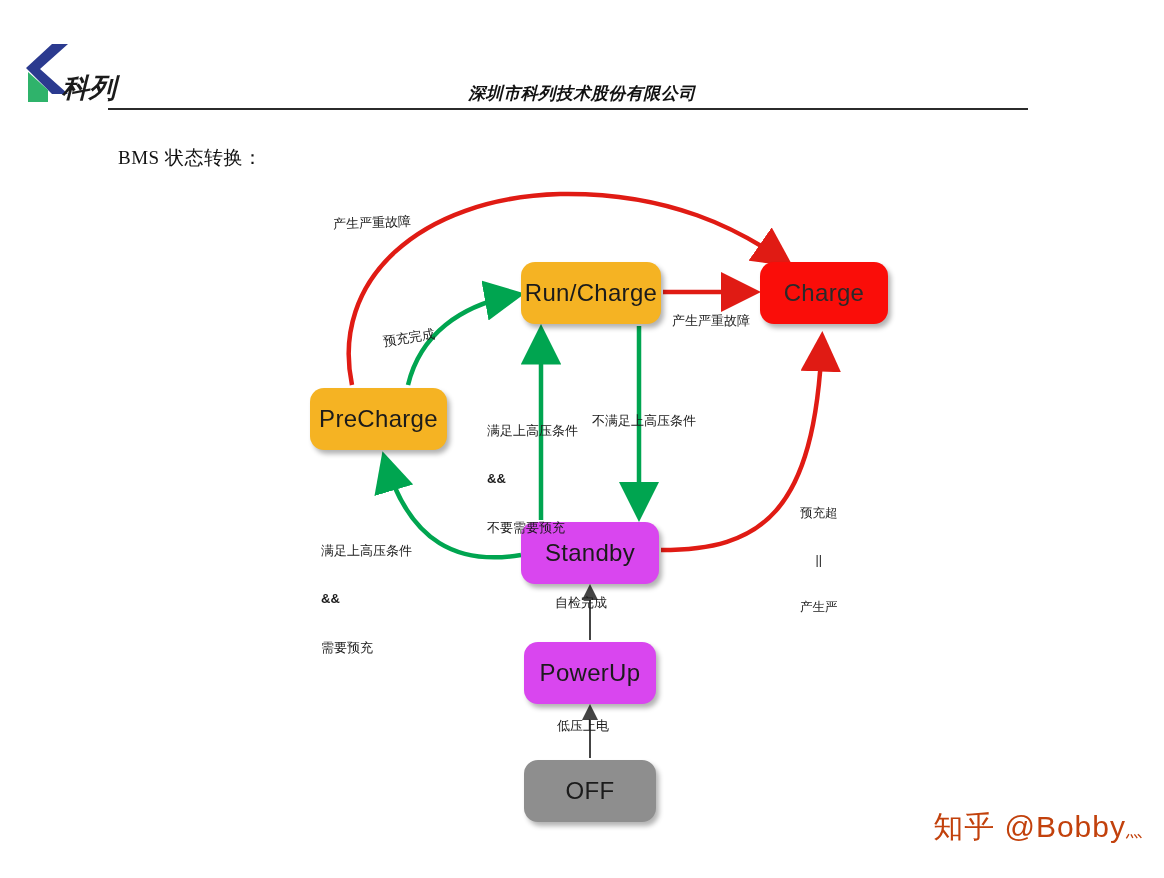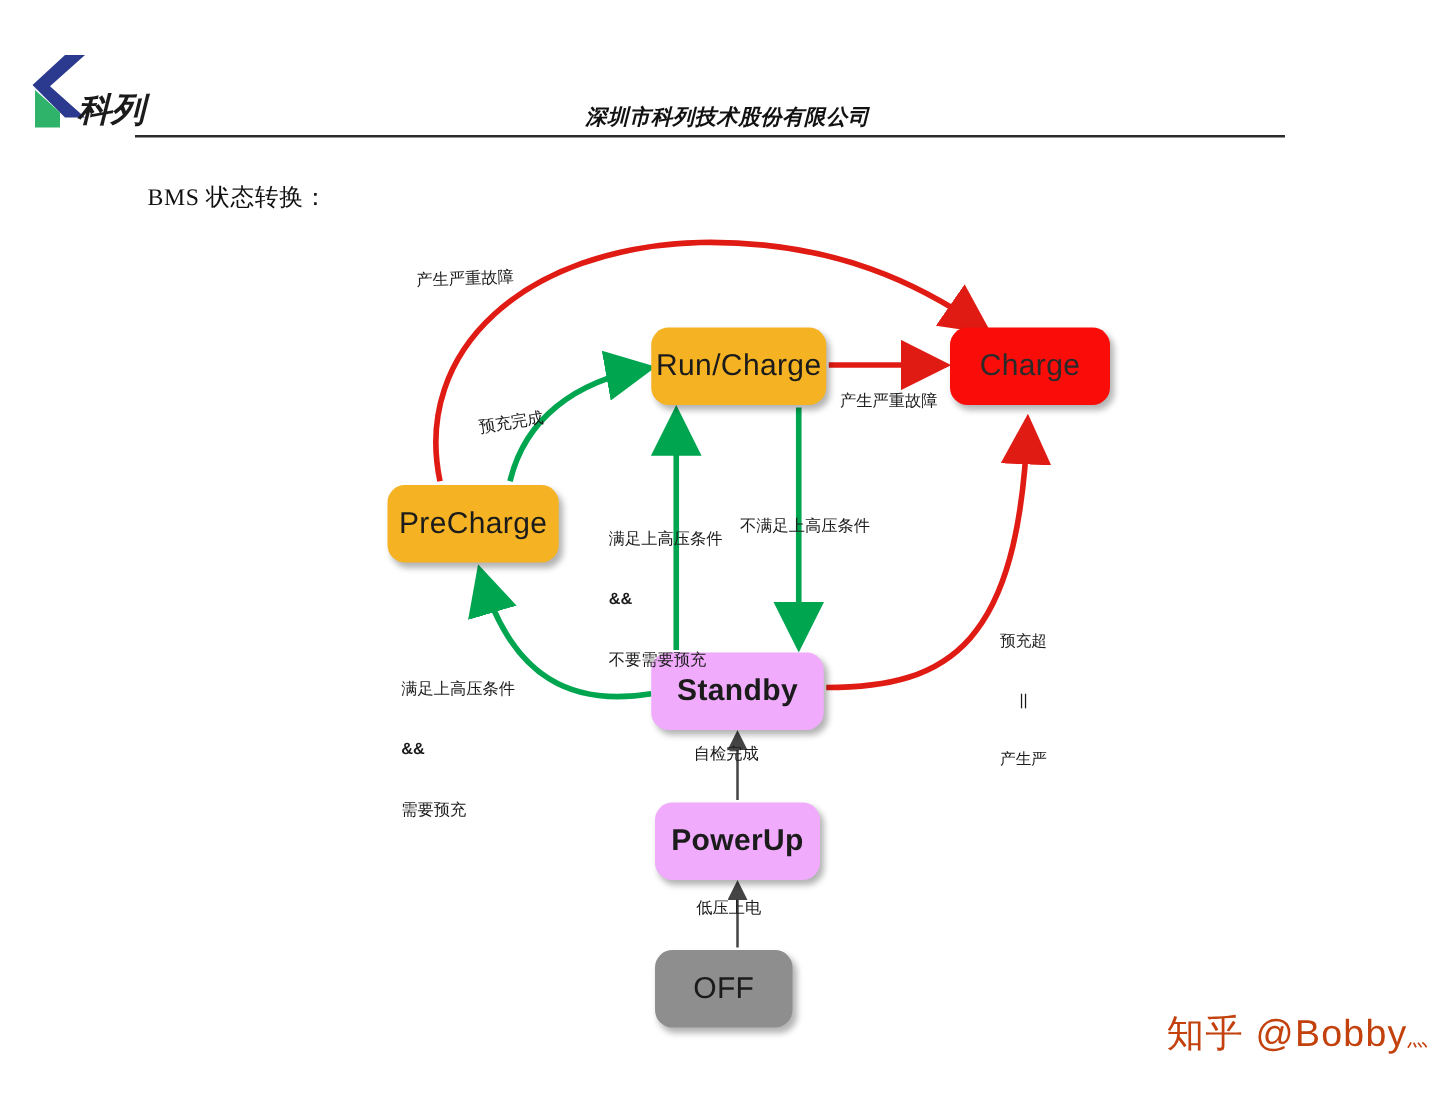--- a/index.html
+++ b/index.html
@@ -85,30 +85,30 @@
     align-items: center;
     justify-content: center;
     border-radius: 14px;
     font-size: 24px;
     color: #1b1b1b;
     box-shadow: 3px 4px 5px rgba(0,0,0,0.30);
     box-sizing: border-box;
     letter-spacing: 0.3px;
   }
   .node.amber  { background: #f5b323; }
-  .node.green  { background: #f0abfc; font-weight: bold; }
+  .node.green  { background: #d946ef; }
   .node.red    { background: #fa0d09; color: #2a2a2a; }
   .node.grey   { background: #8e8e8e; color: #1b1b1b; }
 
   #node-run      { left: 521px; top: 92px;  width: 140px; height: 62px; }
   #node-error    { left: 760px; top: 92px;  width: 128px; height: 62px; }
   #node-precharge{ left: 310px; top: 218px; width: 137px; height: 62px; }
   #node-standby  { left: 521px; top: 352px; width: 138px; height: 62px; }
   #node-powerup  { left: 524px; top: 472px; width: 132px; height: 62px; }
-  #node-off      { left: 524px; top: 590px; width: 110px; height: 62px; }
+  #node-off      { left: 524px; top: 590px; width: 132px; height: 62px; }
 
   .edge-label {
     position: absolute;
     font-family: "Liberation Sans", sans-serif;
     font-size: 13px;
     color: #1b1b1b;
     line-height: 1.25;
     white-space: pre;
   }
   .edge-label.small { font-size: 12.5px; }

